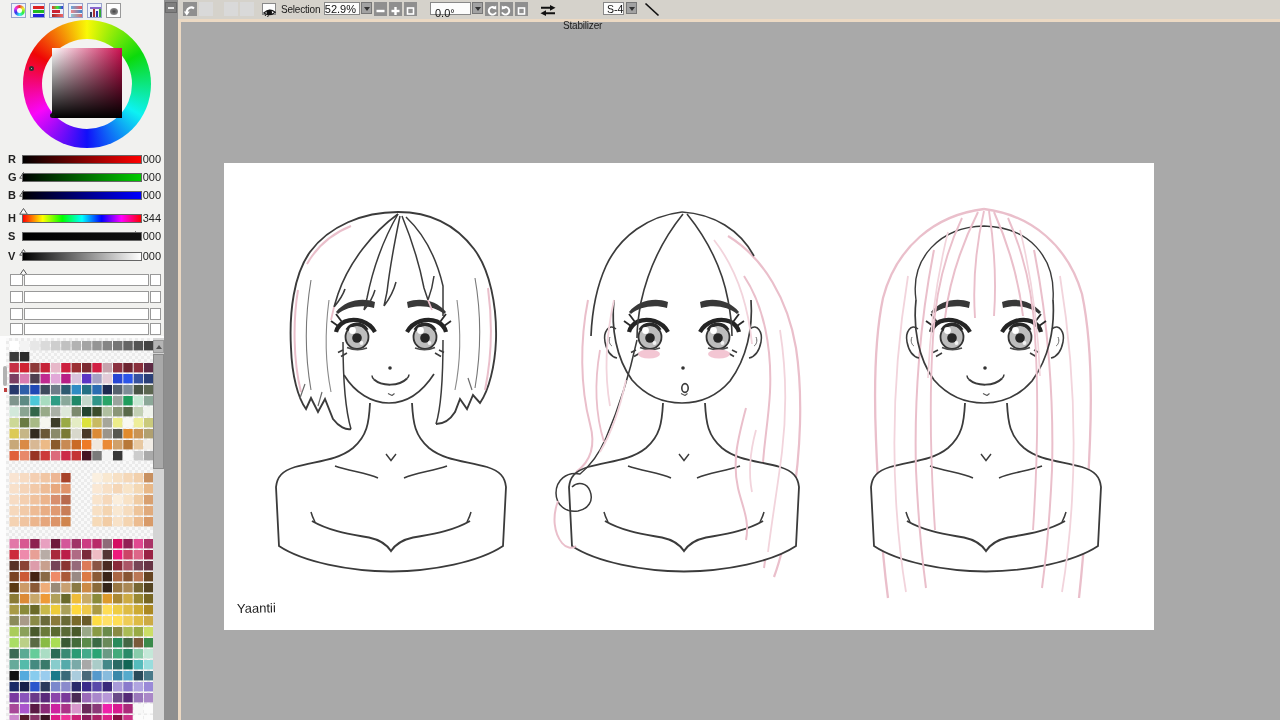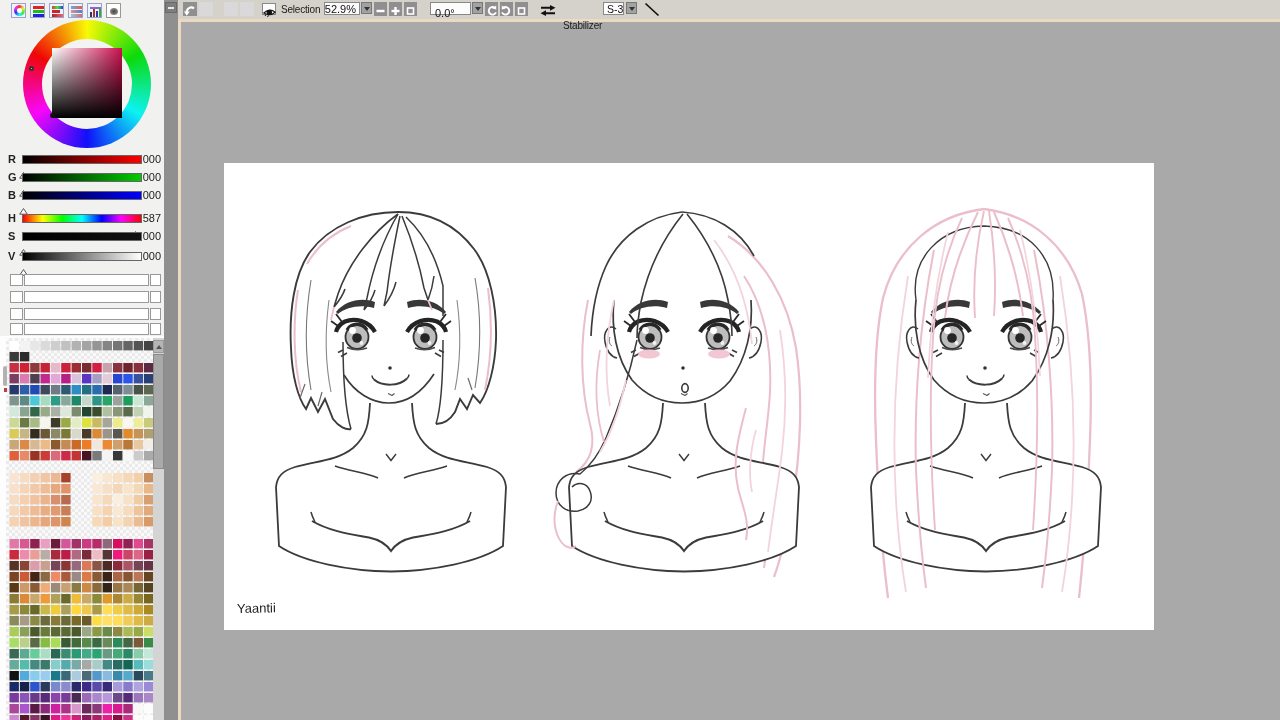--- a/index.html
+++ b/index.html
@@ -70,21 +70,21 @@
         <rect x="2.5" y="3" width="6" height="6" fill="none" stroke="#fff" stroke-width="1.6"></rect>
       </svg></div>
   </div>
 <div style="position:absolute;left:540px;top:3px"><svg width="16" height="13" viewBox="0 0 16 13">
       <path d="M1 3.8 L10 3.8 M6 9.2 L15 9.2" stroke="#111" stroke-width="2" fill="none"></path>
       <path d="M15.5 3.8 L10 0.9 L10 6.7 Z" fill="#111"></path>
       <path d="M0.5 9.2 L6 6.3 L6 12.1 Z" fill="#111"></path>
     </svg></div>
 <div style="position:absolute;top:20px;font:10px 'Liberation Sans',sans-serif;letter-spacing:-0.2px;color:#1a1a1a;white-space:nowrap;left:563px">Stabilizer</div>
 <div style="position:absolute;top:2px;height:13px;left:603px;width:21px;background:#fcfcfc;border:1px solid #888">
-    <div style="position:absolute;left:3px;top:0px;font:10.5px 'Liberation Sans',sans-serif;color:#111;white-space:nowrap">S-3</div>
+    <div style="position:absolute;left:3px;top:0px;font:10.5px 'Liberation Sans',sans-serif;color:#111;white-space:nowrap">S-4</div>
   </div>
 <div style="position:absolute;top:2px;height:12px;left:626px;width:11px;background:#a2a2a2;border:1px solid #777">
     <div style="position:absolute;left:2px;top:4px;width:0;height:0;border-left:3px solid transparent;border-right:3px solid transparent;border-top:4px solid #333"></div>
   </div>
 <svg style="position:absolute;left:644px;top:2px" width="16" height="15" viewBox="0 0 16 15">
     <path d="M1.5 1.5 L14.5 13.5" stroke="#111" stroke-width="1.7"></path>
   </svg>
 <div style="position:absolute;left:0;top:0;width:164px;height:720px;background:#f1f1ef"></div>
 <div style="position:absolute;top:3px;left:0;height:16px">
     <div class="ic" style="left:11px">
@@ -136,21 +136,21 @@
       <polygon points="4.5,0.5 8.3,6.2 0.7,6.2" fill="#fafafa" stroke="#555" stroke-width="1"></polygon>
     </svg></div>
 <div style="position:absolute;left:8px;top:189px;width:12px;font:bold 11px 'Liberation Sans',sans-serif;color:#222">B</div>
 <div style="position:absolute;left:22px;top:191px;width:120px;height:9px;border:1px solid #666;background:linear-gradient(90deg,#000,#00f)"></div>
 <div style="position:absolute;left:139px;top:189px;width:22px;text-align:right;font:11px 'Liberation Sans',sans-serif;color:#222">000</div>
 <div style="position:absolute;left:19px;top:201px;width:9px;height:7px"><svg width="9" height="7" viewBox="0 0 9 7">
       <polygon points="4.5,0.5 8.3,6.2 0.7,6.2" fill="#fafafa" stroke="#555" stroke-width="1"></polygon>
     </svg></div>
 <div style="position:absolute;left:8px;top:212px;width:12px;font:bold 11px 'Liberation Sans',sans-serif;color:#222">H</div>
 <div style="position:absolute;left:22px;top:214px;width:120px;height:9px;border:1px solid #666;background:linear-gradient(90deg,#f00,#ff0,#0f0,#0ff,#00f,#f0f,#f00)"></div>
-<div style="position:absolute;left:139px;top:212px;width:22px;text-align:right;font:11px 'Liberation Sans',sans-serif;color:#222">587</div>
+<div style="position:absolute;left:139px;top:212px;width:22px;text-align:right;font:11px 'Liberation Sans',sans-serif;color:#222">344</div>
 <div style="position:absolute;left:131px;top:224px;width:9px;height:7px"><svg width="9" height="7" viewBox="0 0 9 7">
       <polygon points="4.5,0.5 8.3,6.2 0.7,6.2" fill="#fafafa" stroke="#555" stroke-width="1"></polygon>
     </svg></div>
 <div style="position:absolute;left:8px;top:230px;width:12px;font:bold 11px 'Liberation Sans',sans-serif;color:#222">S</div>
 <div style="position:absolute;left:22px;top:232px;width:120px;height:9px;border:1px solid #666;background:linear-gradient(90deg,#000,#111)"></div>
 <div style="position:absolute;left:139px;top:230px;width:22px;text-align:right;font:11px 'Liberation Sans',sans-serif;color:#222">000</div>
 <div style="position:absolute;left:19px;top:242px;width:9px;height:7px"><svg width="9" height="7" viewBox="0 0 9 7">
       <polygon points="4.5,0.5 8.3,6.2 0.7,6.2" fill="#fafafa" stroke="#555" stroke-width="1"></polygon>
     </svg></div>
 <div style="position:absolute;left:8px;top:250px;width:12px;font:bold 11px 'Liberation Sans',sans-serif;color:#222">V</div>

